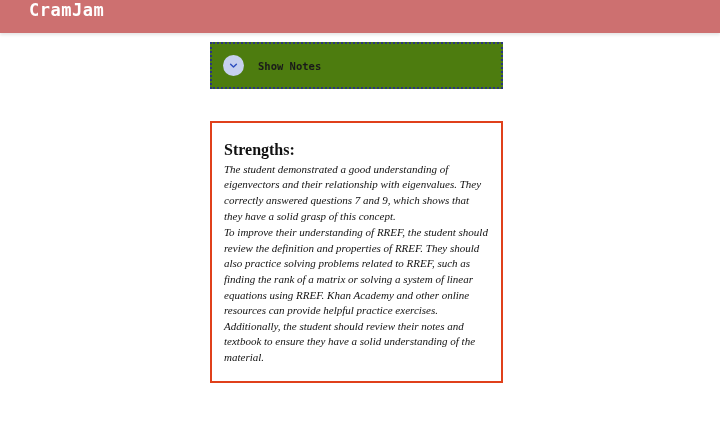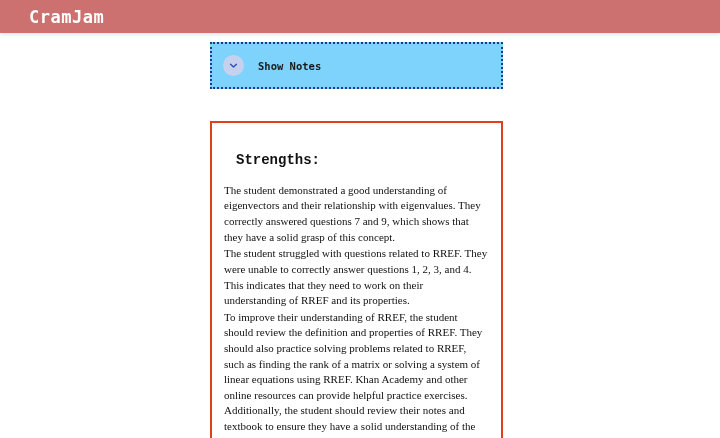--- a/index.html
+++ b/index.html
@@ -15,21 +15,21 @@
     overflow: hidden;
     position: relative;
   }
 
   
   .app-header {
     width: 100%;
     height: 33px;
     background: #cd7070;
     display: flex;
-    align-items: center;
+    align-items: flex-start;
     box-shadow: 0 2px 3px rgba(0,0,0,0.10);
     position: relative;
     z-index: 5;
   }
   .brand {
     font-family: "DejaVu Sans Mono", monospace;
     font-weight: bold;
     font-size: 17px;
     color: #ffffff;
     letter-spacing: 0.5px;
@@ -46,21 +46,21 @@
     margin-left: 210px;
   }
 
   
   .notes-panel {
     border: 2px dotted #2a3580;
     height: 47px;
     display: flex;
     align-items: center;
     padding-left: 11px;
-    background: #7dd3fc;
+    background: #4d7c0f;
   }
   .chevron-circle {
     width: 21px;
     height: 21px;
     border-radius: 50%;
     background: #c6d0ef;
     display: flex;
     align-items: center;
     justify-content: center;
     flex: 0 0 auto;
@@ -76,33 +76,34 @@
   }
 
   
   .feedback-box {
     margin-top: 32px;
     border: 2px solid #e0401b;
     background: #ffffff;
     padding: 16px 13px 14px 12px;
   }
   .fb-heading {
-    font-family: Liberation Mono, monospace;
+    font-family: Liberation Serif, serif;
     font-weight: bold;
-    font-size: 14px;
+    font-size: 16px;
     color: #111111;
     line-height: 1.42;
-    margin: 12px;
+    margin: 0;
   }
   .fb-body {
     font-family: "Liberation Serif", serif;
     font-size: 11px;
     color: #111111;
     line-height: 1.42;
     margin: 0 0 1px 0;
+    font-style: italic;
   }
 </style>
 </head>
 <body>
 
 <div class="app-header">
   <div class="brand">CramJam</div>
 </div>
 
 <div class="page">
@@ -115,20 +116,19 @@
         </svg>
       </span>
       <span class="notes-label">Show Notes</span>
     </div>
 
     <div class="feedback-box">
 
       <p class="fb-heading">Strengths:</p>
       <p class="fb-body">The student demonstrated a good understanding of eigenvectors and their relationship with eigenvalues. They correctly answered questions 7 and 9, which shows that they have a solid grasp of this concept.</p>
 
-      <p class="fb-body">The student struggled with questions related to RREF. They were unable to correctly answer questions 1, 2, 3, and 4. This indicates that they need to work on their understanding of RREF and its properties.</p>
 
       <p class="fb-body">To improve their understanding of RREF, the student should review the definition and properties of RREF. They should also practice solving problems related to RREF, such as finding the rank of a matrix or solving a system of linear equations using RREF. Khan Academy and other online resources can provide helpful practice exercises. Additionally, the student should review their notes and textbook to ensure they have a solid understanding of the material.</p>
 
     </div>
 
   </div>
 </div>
 
 </body></html>

